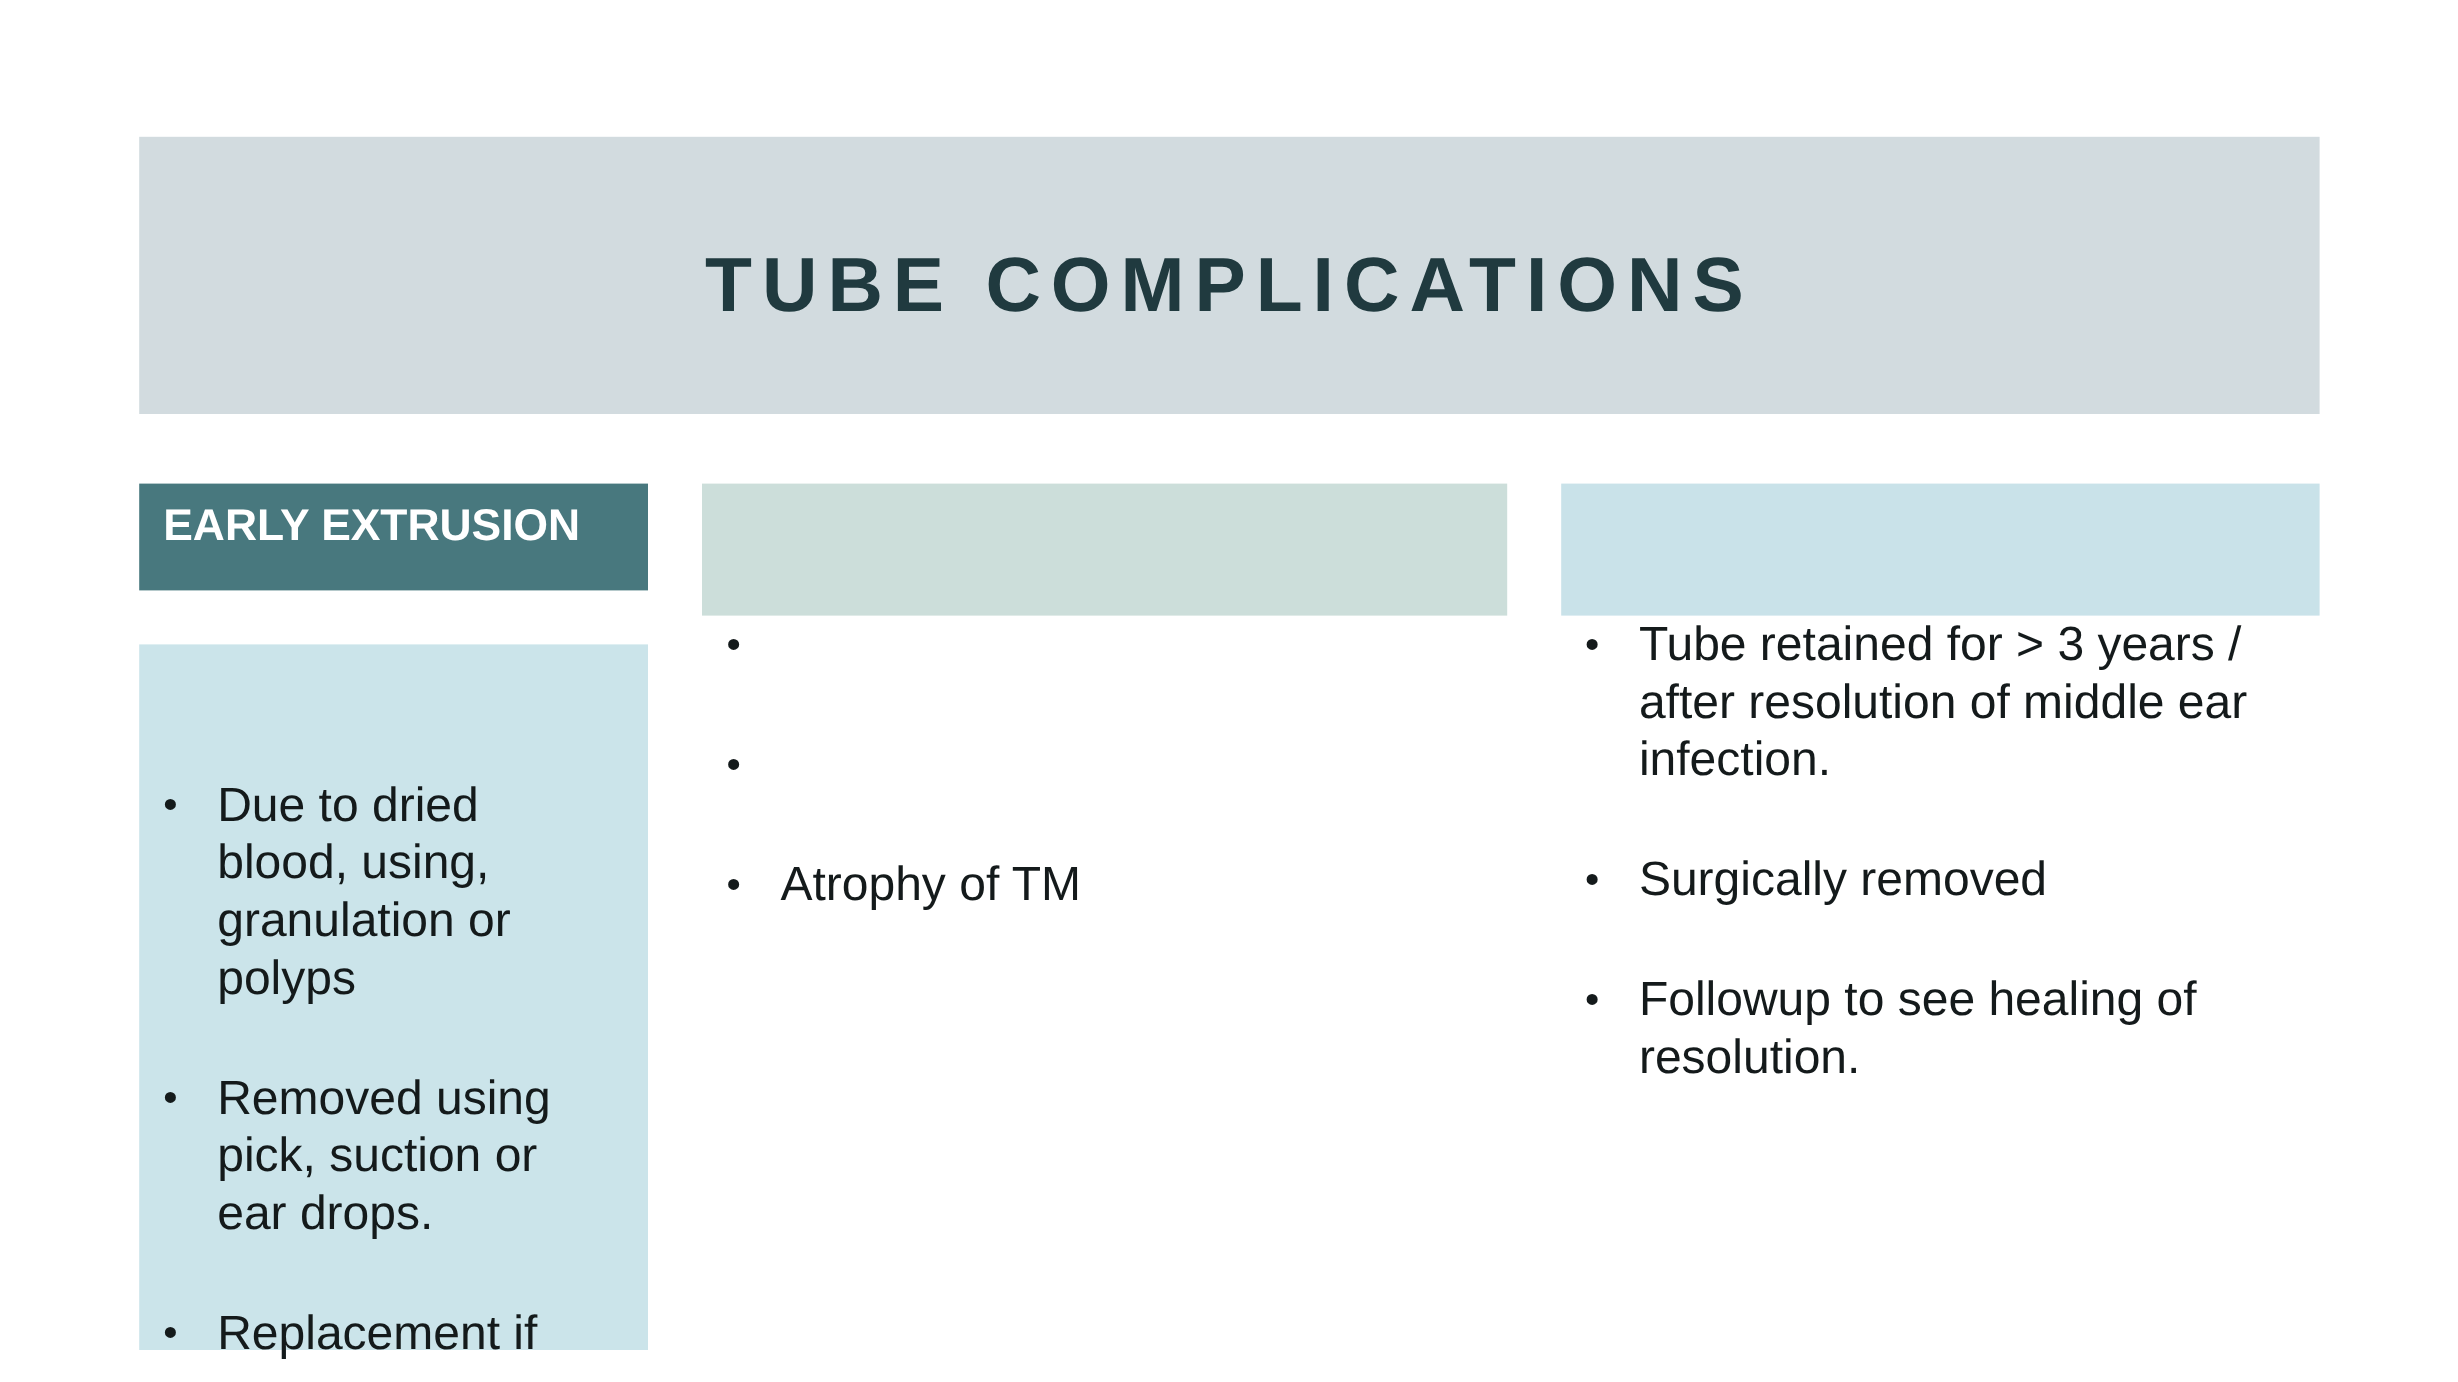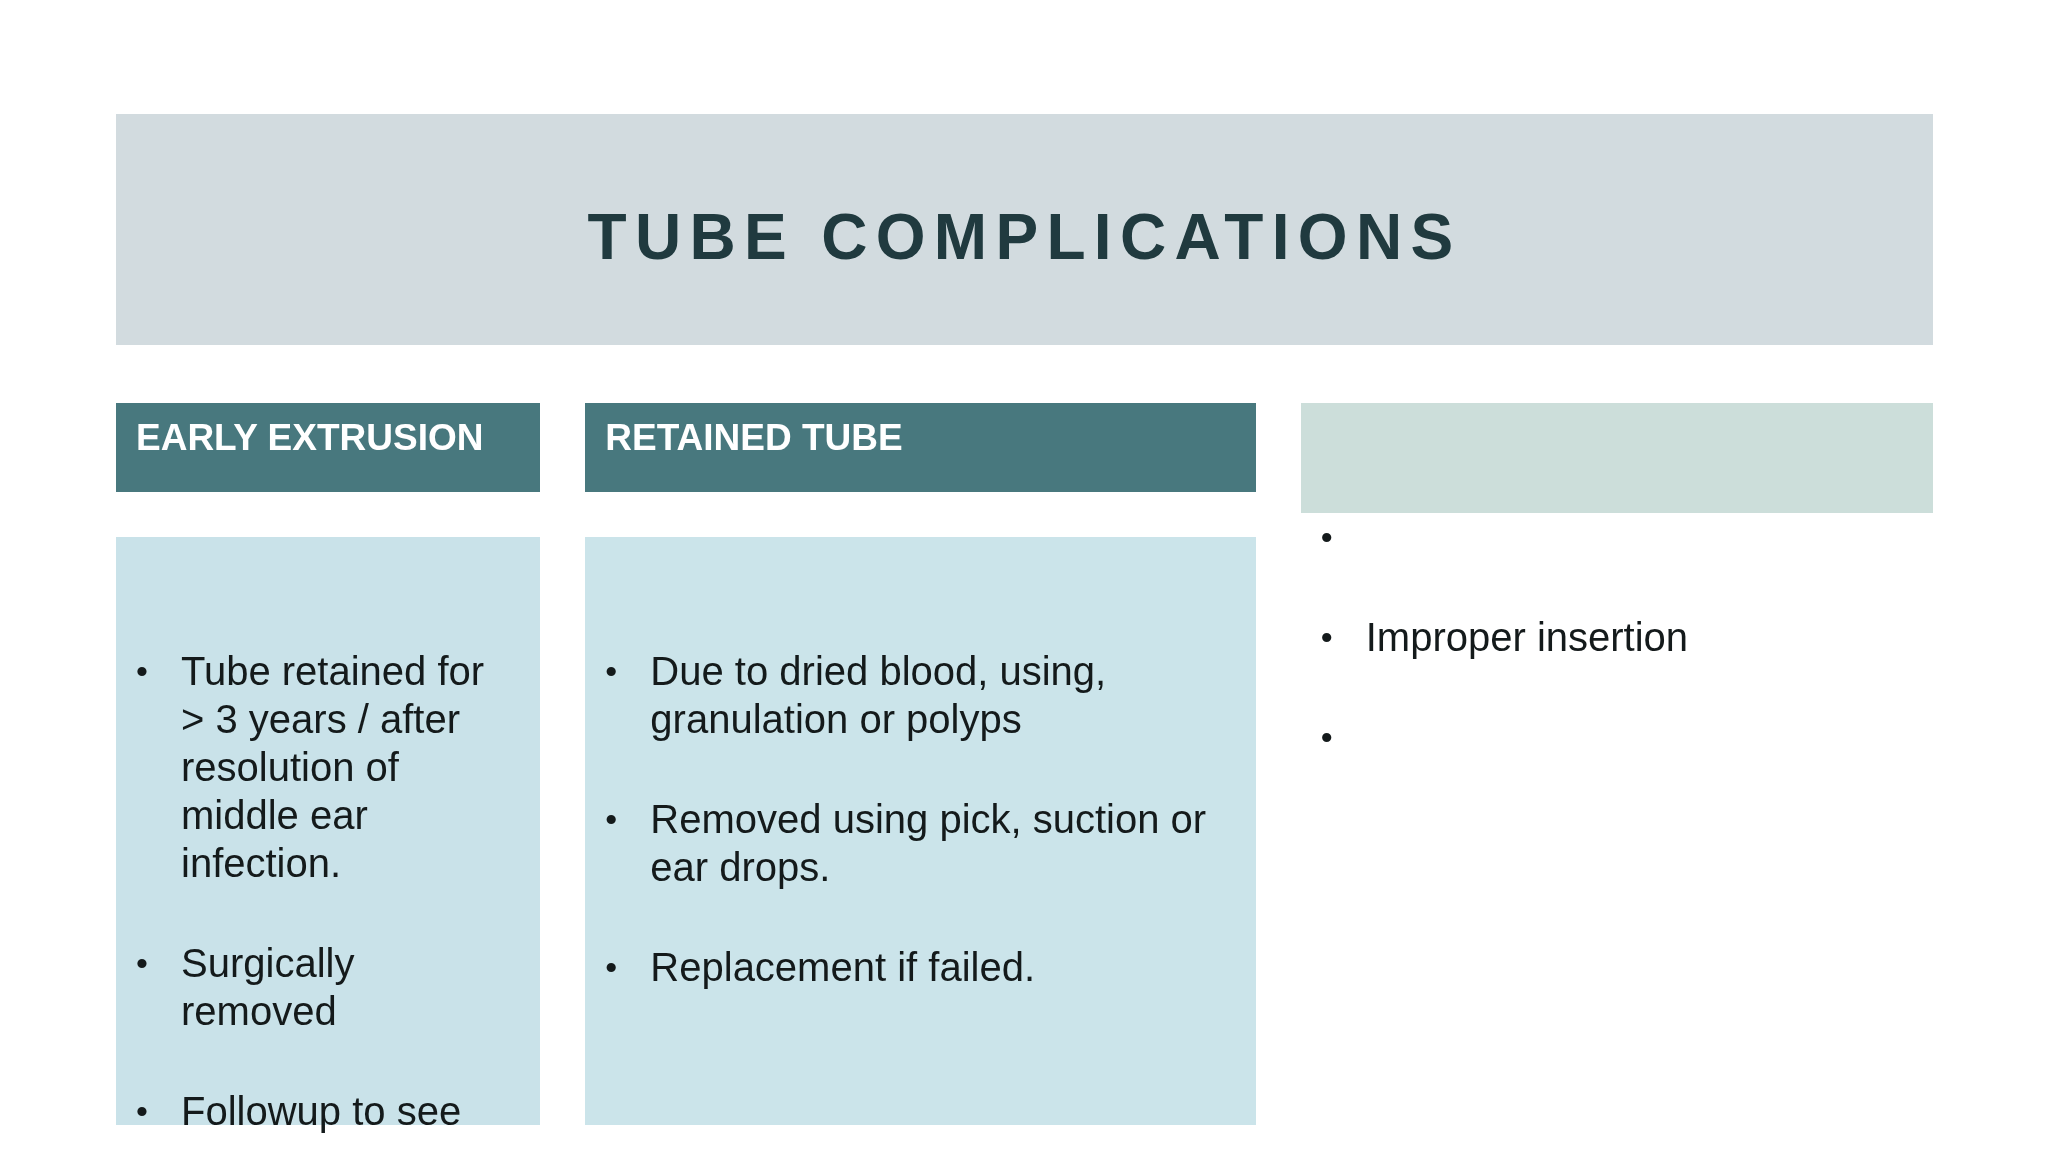--- a/index.html
+++ b/index.html
@@ -98,33 +98,32 @@
 
 <div class="slide">
 
   <header class="banner">
     <h1>TUBE COMPLICATIONS</h1>
   </header>
 
   <div class="table">
 
     <div class="th">EARLY EXTRUSION</div>
-    <div class="th">RETAINED TUBE</div>
 
     <div class="td col-1">
       <ul class="bullet-list">
         <li class="bullet-item">
           <span class="bullet-marker">•</span>
         </li>
         <li class="bullet-item">
           <span class="bullet-marker">•</span>
-          <span class="bullet-text">Improper insertion</span>
         </li>
         <li class="bullet-item">
           <span class="bullet-marker">•</span>
+          <span class="bullet-text">Atrophy of TM</span>
         </li>
       </ul>
     </div>
 
     <div class="td col-2">
       <ul class="bullet-list">
         <li class="bullet-item">
           <span class="bullet-marker">•</span>
           <span class="bullet-text">Tube retained for &gt; 3 years / after resolution of middle ear infection.</span>
         </li>

